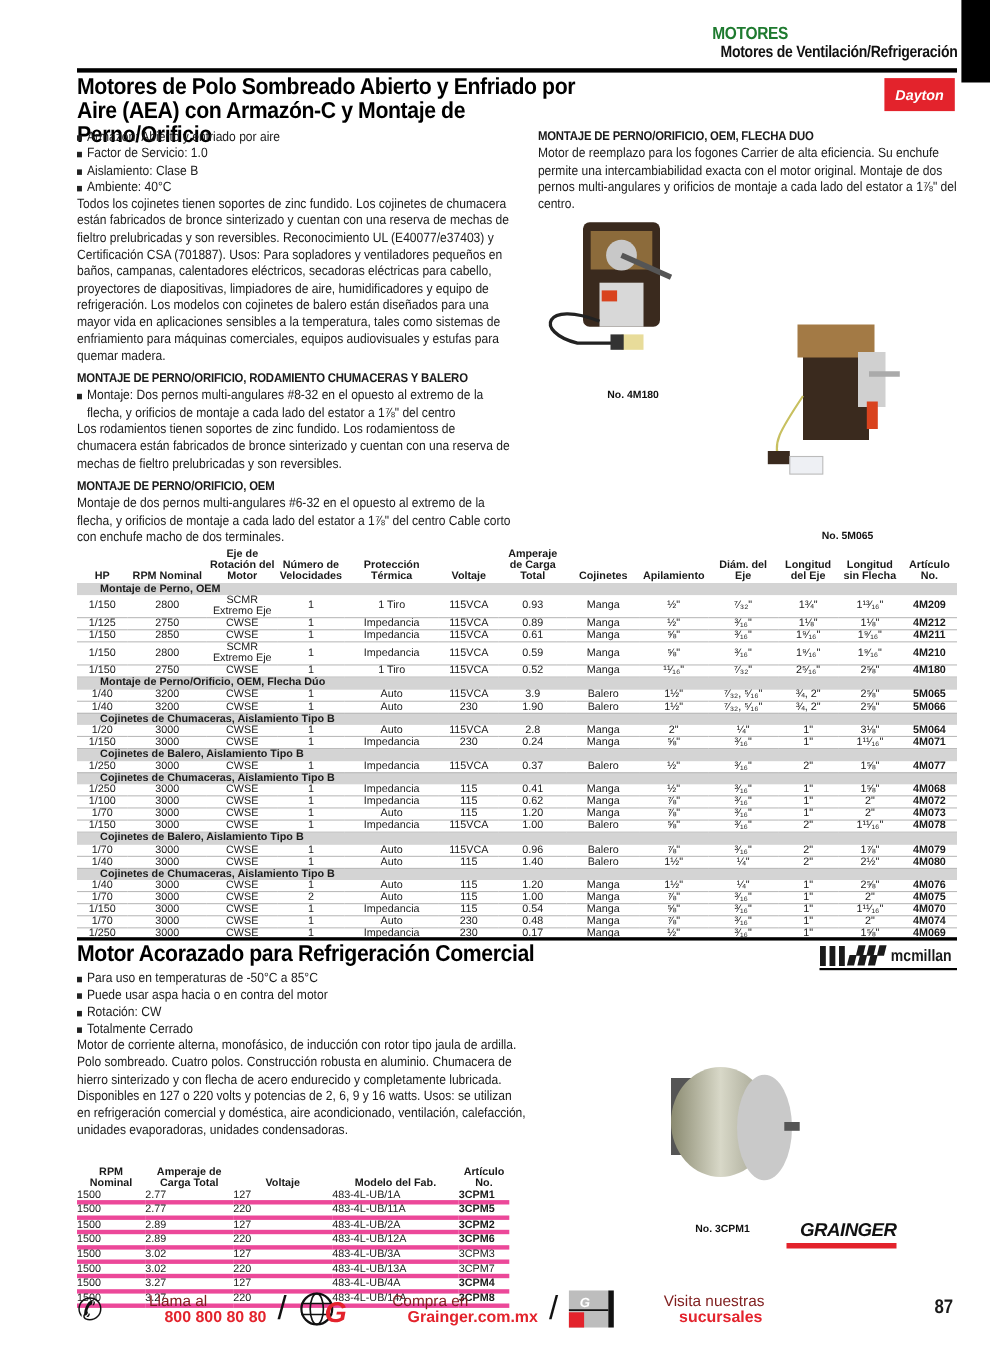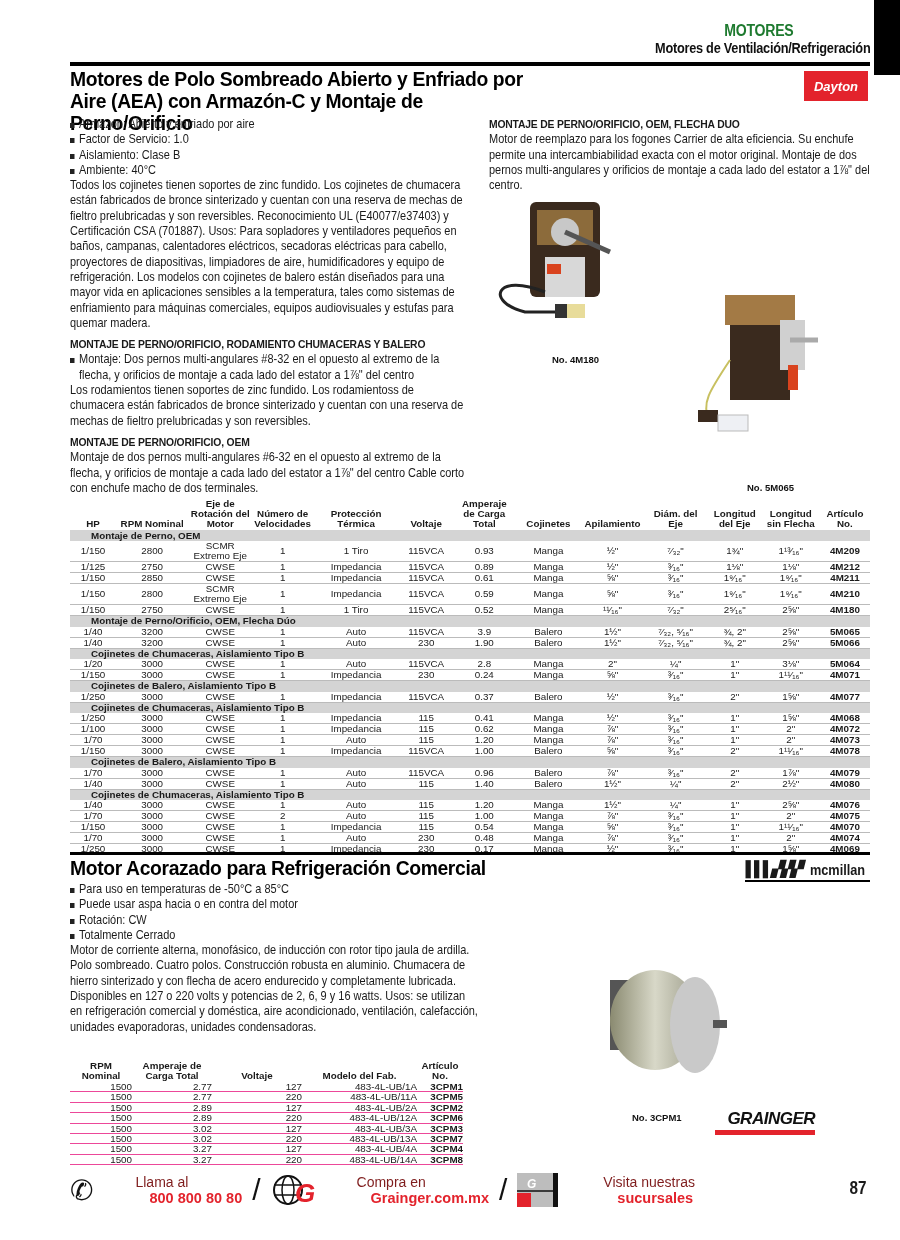--- a/index.html
+++ b/index.html
@@ -1,19 +1,19 @@
 <!DOCTYPE html>
 <html><head>
 <meta charset="utf-8">
 <style>
   * { box-sizing: border-box; margin: 0; padding: 0; }
   body { width: 900px; height: 1240px; background: #fff; font-family: "Liberation Sans", sans-serif; color: #1a1a1a; position: relative; overflow: hidden; }
   .cond { font-family: "Liberation Sans Narrow", "Liberation Sans", sans-serif; }
   .black-tab { position: absolute; right: 0; top: 0; width: 26px; height: 75px; background: #000; }
-  .header-right { position: absolute; right: 30px; top: 22px; text-align: center; }
+  .header-right { position: absolute; right: 30px; top: 22px; text-align: left; }
   .cat-title { color: #1e7a2f; font-weight: bold; font-size: 16px; letter-spacing: -0.3px; transform: scaleX(0.88); transform-origin: right; }
   .cat-sub { font-size: 15px; font-weight: bold; letter-spacing: -0.3px; transform: scaleX(0.85); transform-origin: right; margin-top: -1px; color: #111; }
   .top-rule { position: absolute; left: 70px; right: 30px; top: 62px; height: 4px; background: #000; }
   .dayton { position: absolute; right: 32px; top: 71px; width: 64px; height: 30px; background: #e3232c; color: #fff; font-weight: bold; font-style: italic; font-size: 13px; display: flex; align-items: center; justify-content: center; margin-left: 12px; }
   .main-title { position: absolute; left: 70px; top: 68px; width: 520px; font-size: 21px; font-weight: bold; line-height: 22px; letter-spacing: -0.4px; transform: scaleX(0.92); transform-origin: left; color: #000; }
   .col-left { position: absolute; left: 70px; top: 117px; width: 400px; font-size: 12.2px; line-height: 15.3px; }
   .col-left p, .col-right p { transform: scaleX(0.9); transform-origin: left; width: 111%; }
   .bullet { padding-left: 10px; position: relative; }
   .bullet::before { content: ""; position: absolute; left: 0; top: 6px; width: 5px; height: 5px; background: #222; }
   .sec-head { font-weight: bold; font-size: 11.5px; margin-top: 6px; letter-spacing: -0.2px; }
@@ -28,21 +28,21 @@
   tr.tall td { height: 20px; }
   .rule2 { position: absolute; left: 70px; right: 30px; top: 852px; height: 3px; background: #000; }
   .title2 { position: absolute; left: 70px; top: 856px; font-size: 21px; font-weight: bold; letter-spacing: -0.4px; transform: scaleX(0.92); transform-origin: left; color: #000; }
   .mcmillan { position: absolute; right: 30px; top: 860px; display: flex; align-items: center; gap: 5px; border-bottom: 2px solid #000; padding-bottom: 2px; }
   .mcm-mark { font-weight: bold; font-style: italic; font-size: 15px; letter-spacing: -2px; }
   .mcm-text { font-size: 15px; font-weight: bold; transform: scaleX(0.85); }
   .col2 { position: absolute; left: 70px; top: 882px; width: 410px; font-size: 12.2px; line-height: 15.3px; }
   .col2 p { transform: scaleX(0.9); transform-origin: left; width: 111%; }
   table.spec2 { position: absolute; left: 70px; top: 1061px; width: 393px; border-collapse: collapse; font-size: 9.8px; }
   table.spec2 th { font-weight: bold; line-height: 10px; vertical-align: bottom; text-align: center; padding-bottom: 1px; }
-  table.spec2 td { text-align: right; line-height: 9.4px; border-bottom: 1px solid #ec4899; }
+  table.spec2 td { text-align: left; line-height: 9.4px; border-bottom: 4px solid #ec4899; }
   .footer { position: absolute; left: 70px; top: 1172px; display: flex; align-items: center; height: 36px; }
   .f-item { display: flex; align-items: center; gap: 8px; }
   .f-lines { line-height: 16px; }
   .f-top { font-size: 14px; color: #7f1d1d; margin-left: 34px; }
   .f-bot { font-size: 14.5px; font-weight: bold; color: #e3232c; padding-left: 48px; }
   .slash { font-size: 30px; margin: 0 10px; color: #111; font-weight: 300; }
   .grainger { position: absolute; right: 85px; top: 1109px; text-align: right; }
   .grainger-word { font-size: 17px; font-weight: bold; font-style: italic; letter-spacing: -0.5px; color: #111; }
   .grainger-bar { height: 5px; width: 100px; background: #e3232c; margin-top: 1px; }
   .page-num { position: absolute; right: 32px; top: 1178px; font-size: 18px; font-weight: bold; transform: scaleX(0.85); }
@@ -531,28 +531,28 @@
         <td>2.89</td>
         <td>220</td>
         <td>483-4L-UB/12A</td>
         <td style="font-weight: bold;">3CPM6</td>
       </tr>
       <tr>
         <td>1500</td>
         <td>3.02</td>
         <td>127</td>
         <td>483-4L-UB/3A</td>
-        <td style="font-weight: bold;">3CPM3</td>
+        <td style="font-weight: normal;">3CPM3</td>
       </tr>
       <tr>
         <td>1500</td>
         <td>3.02</td>
         <td>220</td>
         <td>483-4L-UB/13A</td>
-        <td style="font-weight: bold;">3CPM7</td>
+        <td style="font-weight: normal;">3CPM7</td>
       </tr>
       <tr>
         <td>1500</td>
         <td>3.27</td>
         <td>127</td>
         <td>483-4L-UB/4A</td>
         <td style="font-weight: bold;">3CPM4</td>
       </tr>
       <tr>
         <td>1500</td>

